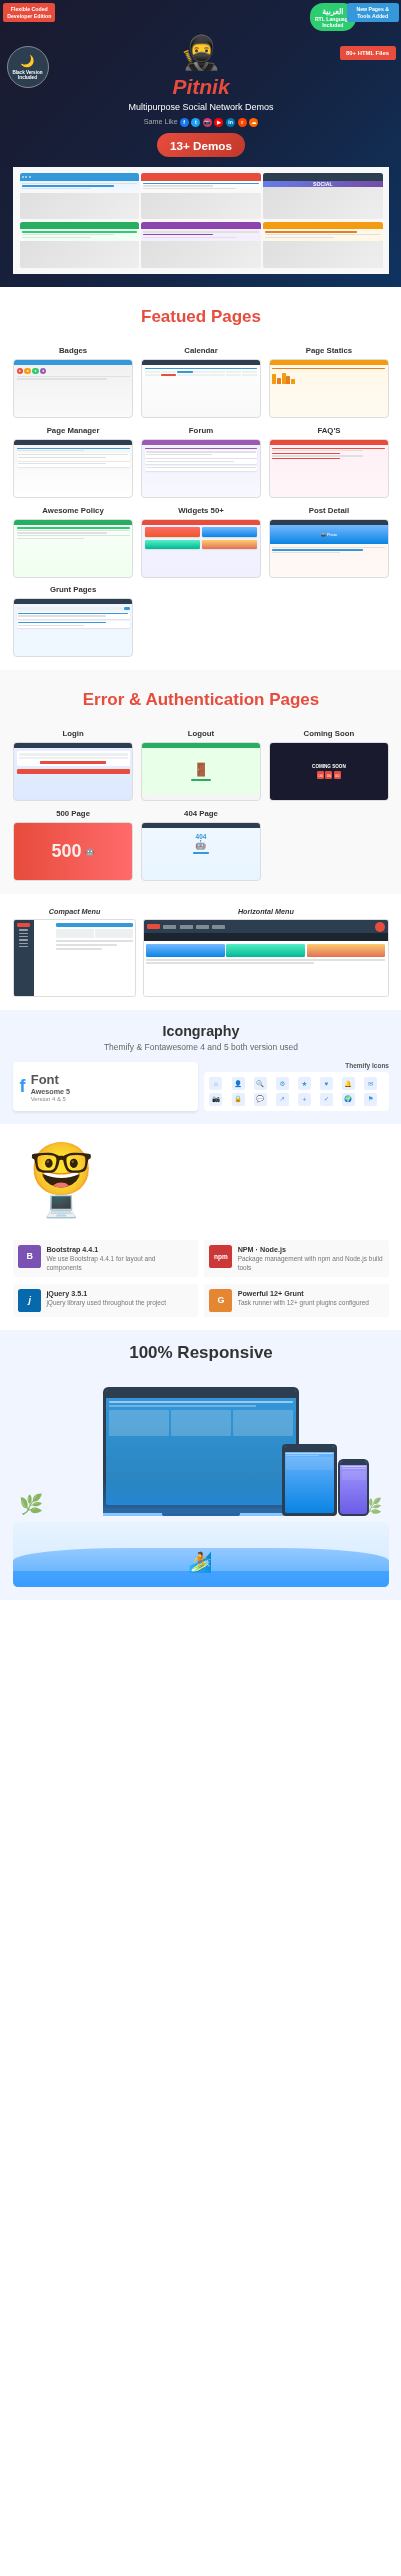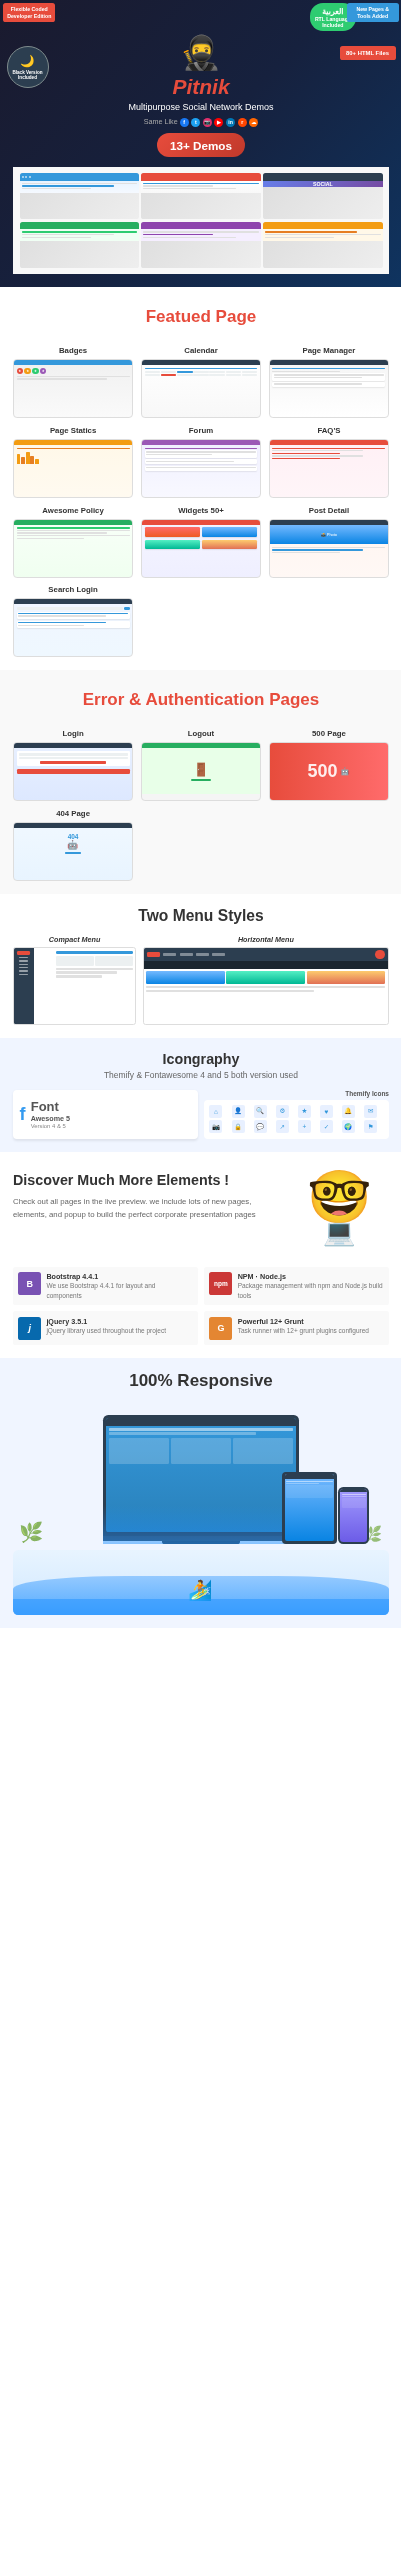--- a/index.html
+++ b/index.html
@@ -630,21 +630,21 @@
       <div style="background:#fff8e8;flex:1;padding:2px;">
         <div class="mock-line w80 orange"></div>
           <div class="mock-line w100"></div>
           <div class="mock-line w60"></div>
       </div>
     </div>
   </div>
 </div>
 
 <div class="bg-white">
-  <h2 class="section-title">Featued Page</h2>
+  <h2 class="section-title">Featued Pages</h2>
 
   <div class="pages-grid">
 
 
     <div class="page-item">
       <div class="page-label">Badges</div>
       <div class="page-preview preview-badges">
         <div class="mini-nav" style="background:#3498db;"></div>
         <div class="mock-content">
           <div style="display:flex;flex-wrap:wrap;gap:1.3px;margin-bottom:1.3px;">
@@ -682,50 +682,50 @@
             <div style="height:2.6px;background:#ecf0f1;border-radius:0.7px;"></div>
             <div style="height:2.6px;background:#ecf0f1;border-radius:0.7px;"></div>
             <div style="height:2.6px;background:#ecf0f1;border-radius:0.7px;"></div>
             <div style="height:2.6px;background:#ecf0f1;border-radius:0.7px;"></div>
           </div>
         </div>
       </div>
     </div>
 
     <div class="page-item">
+      <div class="page-label">Page Statics</div>
+      <div class="page-preview preview-pagestatics">
+        <div class="mini-nav" style="background:#f39c12;"></div>
+        <div class="mock-content">
+          <div class="mock-line w100 orange"></div>
+          <div style="display:flex;gap:0.7px;margin-top:2px;align-items:flex-end;height:13px;">
+            <div style="width:3.9px;height:9.8px;background:#f39c12;border-radius:0.7px 0.7px 0 0;"></div>
+            <div style="width:3.9px;height:6.5px;background:#e67e22;border-radius:0.7px 0.7px 0 0;"></div>
+            <div style="width:3.9px;height:11.7px;background:#f39c12;border-radius:0.7px 0.7px 0 0;"></div>
+            <div style="width:3.9px;height:7.8px;background:#e67e22;border-radius:0.7px 0.7px 0 0;"></div>
+            <div style="width:3.9px;height:5.2px;background:#f39c12;border-radius:0.7px 0.7px 0 0;"></div>
+          </div>
+        </div>
+      </div>
+    </div>
+
+    <div class="page-item">
       <div class="page-label">Page Manager</div>
       <div class="page-preview preview-pagemanager">
         <div class="mini-nav"></div>
         <div class="mock-content">
           <div class="mock-line w100 blue"></div>
           <div class="mock-line w60"></div>
           <div class="mock-card">
               <div class="mock-line w100"></div>
               <div class="mock-line w80"></div>
             </div>
           <div class="mock-card">
               <div class="mock-line w80"></div>
             </div>
-        </div>
-      </div>
-    </div>
-
-    <div class="page-item">
-      <div class="page-label">Page Statics</div>
-      <div class="page-preview preview-pagestatics">
-        <div class="mini-nav" style="background:#f39c12;"></div>
-        <div class="mock-content">
-          <div class="mock-line w100 orange"></div>
-          <div style="display:flex;gap:0.7px;margin-top:2px;align-items:flex-end;height:13px;">
-            <div style="width:3.9px;height:9.8px;background:#f39c12;border-radius:0.7px 0.7px 0 0;"></div>
-            <div style="width:3.9px;height:6.5px;background:#e67e22;border-radius:0.7px 0.7px 0 0;"></div>
-            <div style="width:3.9px;height:11.7px;background:#f39c12;border-radius:0.7px 0.7px 0 0;"></div>
-            <div style="width:3.9px;height:7.8px;background:#e67e22;border-radius:0.7px 0.7px 0 0;"></div>
-            <div style="width:3.9px;height:5.2px;background:#f39c12;border-radius:0.7px 0.7px 0 0;"></div>
-          </div>
         </div>
       </div>
     </div>
 
     <div class="page-item">
       <div class="page-label">Forum</div>
       <div class="page-preview preview-forum">
         <div class="mini-nav" style="background:#9b59b6;"></div>
         <div class="mock-content">
           <div class="mock-line w100" style="background:#9b59b6;"></div>
@@ -795,21 +795,21 @@
         </div>
         <div class="mock-content">
           <div class="mock-line w100"></div>
           <div class="mock-line w80 blue"></div>
           <div class="mock-line w60"></div>
         </div>
       </div>
     </div>
 
     <div class="page-item">
-      <div class="page-label">Search Login</div>
+      <div class="page-label">Grunt Pages</div>
       <div class="page-preview preview-searchpages">
         <div class="mini-nav"></div>
         <div class="mock-content">
           <div style="display:flex;gap:1.3px;align-items:center;margin-bottom:1.3px;">
             <div style="flex:1;height:3.3px;background:#ecf0f1;border-radius:1.3px;"></div>
             <div style="width:5.2px;height:3.3px;background:#3498db;border-radius:1.3px;"></div>
           </div>
           <div class="mock-card">
               <div class="mock-line w100 blue"></div>
               <div class="mock-line w80"></div>
@@ -849,20 +849,33 @@
         <div class="mini-nav" style="background:#27ae60;"></div>
         <div style="display:flex;align-items:center;justify-content:center;height:46px;background:#e8ffe8;">
           <div style="text-align:center;">
             <div style="font-size:13px;">🚪</div>
             <div style="height:2.6px;background:#27ae60;border-radius:1.3px;width:19.6px;margin-top:2px;"></div>
           </div>
         </div>
       </div>
     </div>
 
+    <div class="page-item">
+      <div class="page-label">Coming Soon</div>
+      <div class="page-preview preview-comingsoon">
+        <div style="background:#1a1a2e;height:100%;display:flex;align-items:center;justify-content:center;flex-direction:column;gap:2px;">
+          <div style="color:white;font-size:4.6px;font-weight:bold;">COMING SOON</div>
+          <div style="display:flex;gap:1.3px;">
+            <div style="background:#e74c3c;color:white;font-size:3.9px;padding:1.3px;border-radius:1.3px;">00</div>
+            <div style="background:#e74c3c;color:white;font-size:3.9px;padding:1.3px;border-radius:1.3px;">00</div>
+            <div style="background:#e74c3c;color:white;font-size:3.9px;padding:1.3px;border-radius:1.3px;">00</div>
+          </div>
+        </div>
+      </div>
+    </div>
 
     <div class="page-item">
       <div class="page-label">500 Page</div>
       <div class="page-preview preview-500">
         <div style="background:linear-gradient(to right,#e74c3c,#ff6b6b);height:100%;display:flex;align-items:center;justify-content:center;">
           <div style="color:white;font-size:18px;font-weight:bold;opacity:0.9;">500</div>
           <div style="margin-left:3.3px;">
             <div style="font-size:7.8px;">🤖</div>
           </div>
         </div>
@@ -877,21 +890,20 @@
           <div style="font-size:6.5px;font-weight:bold;color:#3498db;">404</div>
           <div style="font-size:9px;">🤖</div>
           <div style="height:2px;background:#3498db;border-radius:0.7px;width:16.3px;margin-top:1.3px;"></div>
         </div>
       </div>
     </div>
   </div>
 </div>
 
 <div class="menu-section bg-white">
-  <h2 class="menu-title">Two Menu Styles</h2>
 
   <div class="menu-grid">
 
     <div>
       <div class="menu-item-label">Compact Menu</div>
       <div class="compact-menu-preview">
         <div style="display:flex;height:100%;">
           <div class="compact-menu-sidebar">
             <div style="background:#e74c3c;width:13px;height:3.9px;border-radius:1.3px;"></div>
             <div class="compact-menu-icon"></div>
@@ -975,24 +987,20 @@
         <div class="ti-icon">+</div>
         <div class="ti-icon">✓</div>
         <div class="ti-icon">🌍</div>
         <div class="ti-icon">⚑</div>
       </div>
     </div>
   </div>
 </div>
 
 <div class="discover-section bg-white">
-  <div class="discover-text">
-    <h2 class="discover-title">Discover Much More Elements !</h2>
-    <p class="discover-desc">Check out all pages in the live preview. we include lots of new pages, elements, and popup to build the perfect corporate presentation pages</p>
-  </div>
   <div class="discover-image">
     <div class="character-img">🤓</div>
     <div style="font-size:26px;margin-top:-6.5px;">💻</div>
   </div>
 </div>
 
 <div class="bg-white">
   <div class="tech-grid">
 
     <div class="tech-item">

